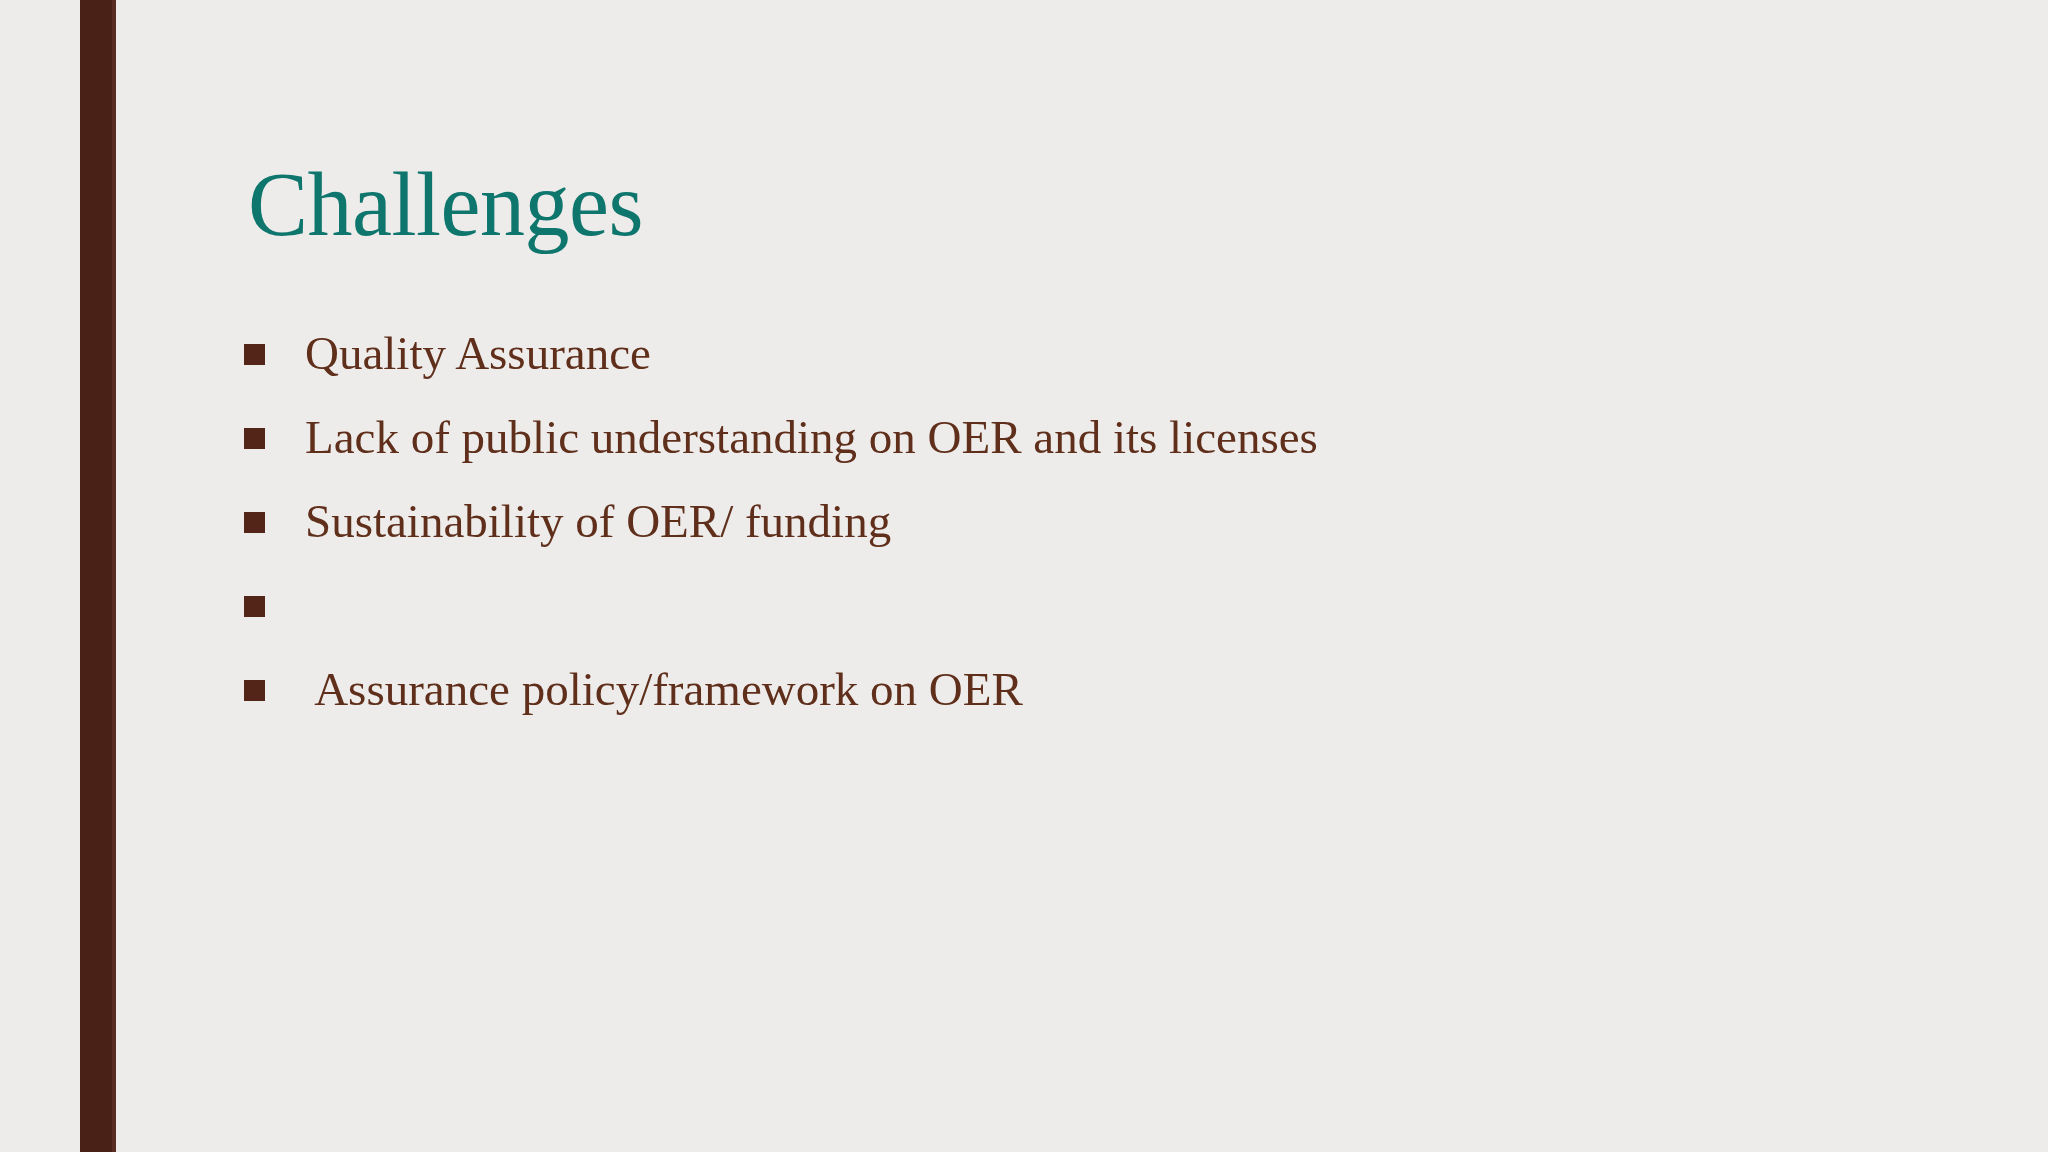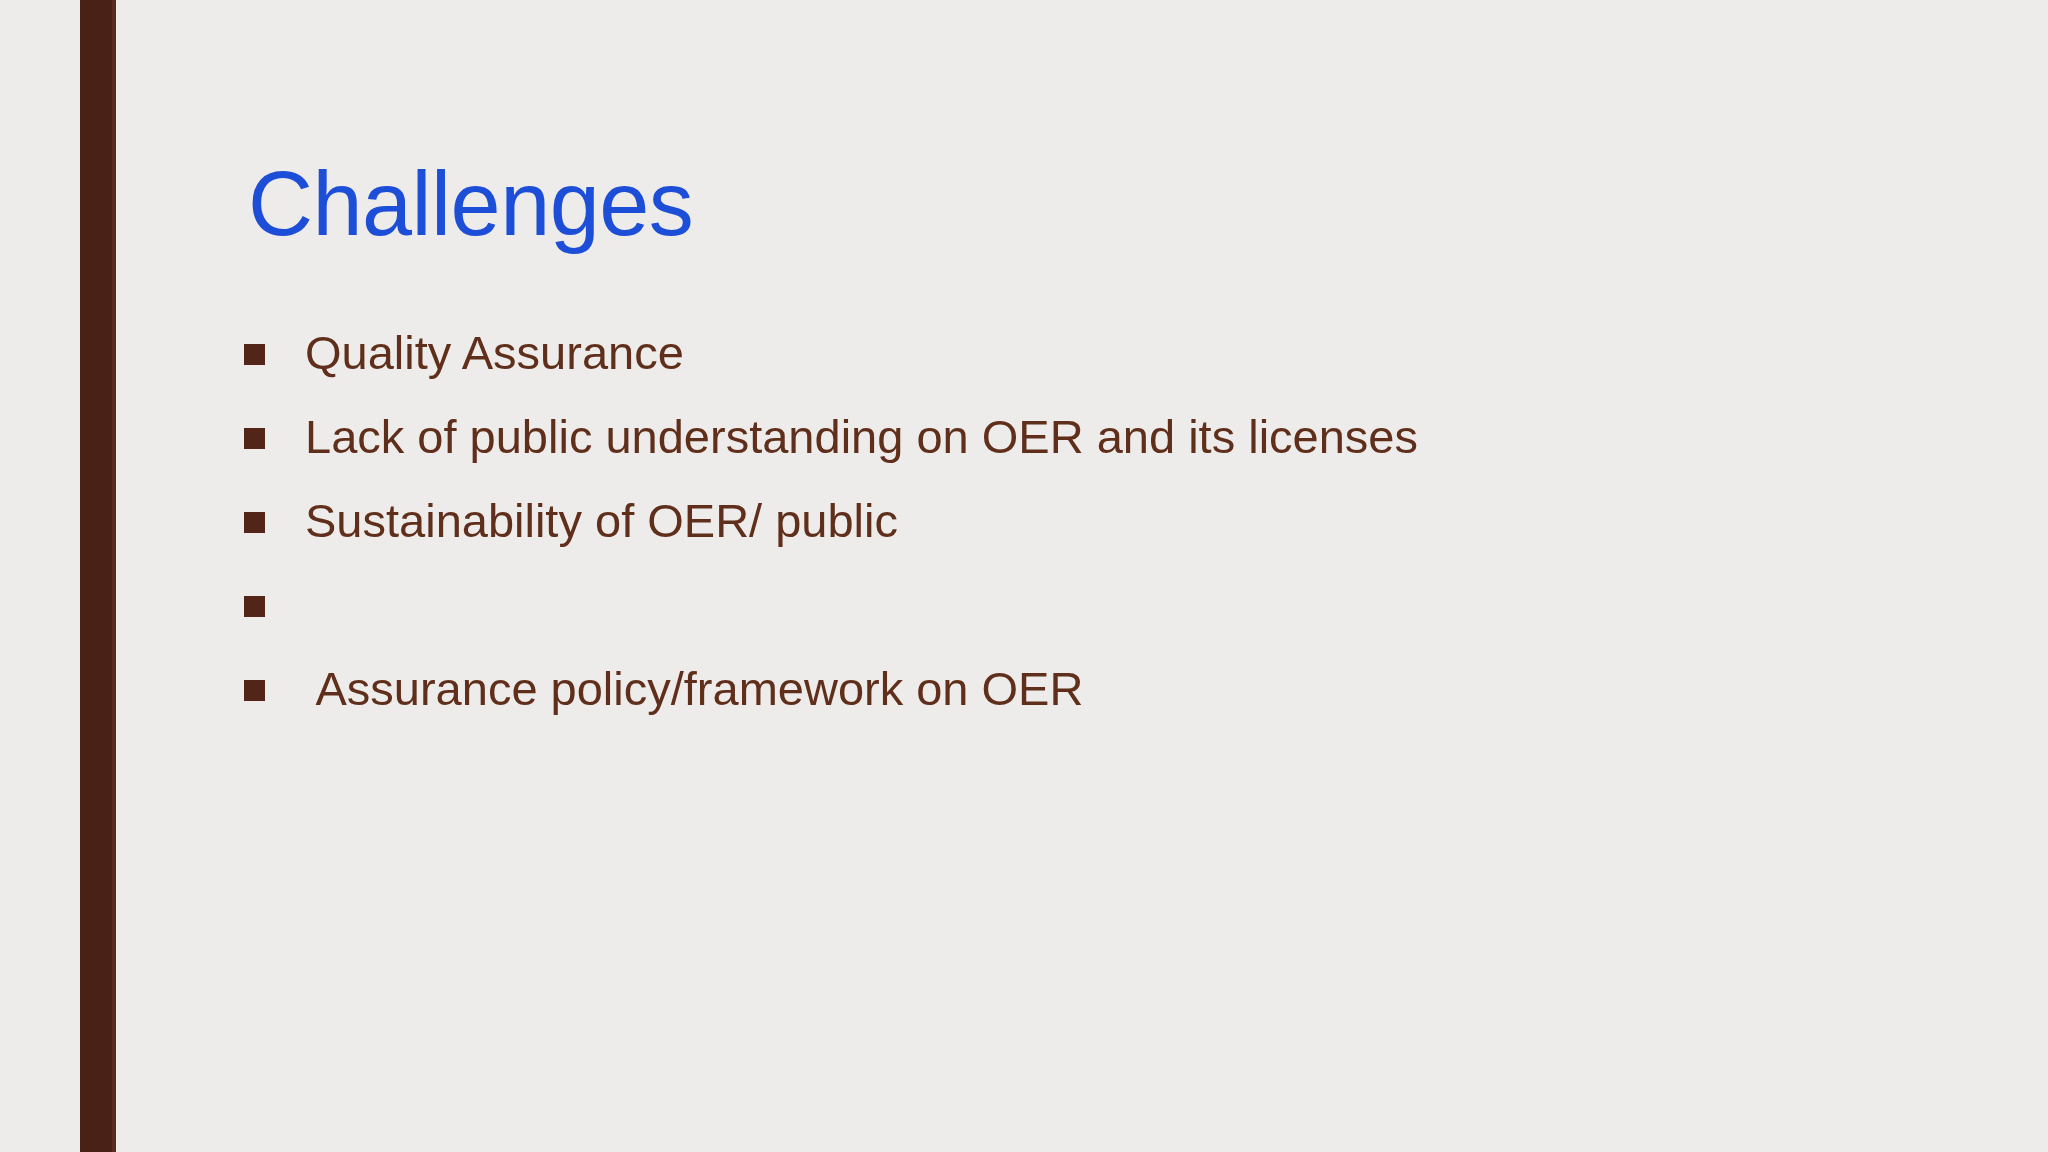--- a/index.html
+++ b/index.html
@@ -39,26 +39,26 @@
     width: 4px;
     height: 1152px;
     background: #5a2b20;
   }
 
   
   .slide-title {
     position: absolute;
     left: 248px;
     top: 96px;
-    font-family: Liberation Sans, sans-serif;
+    font-family: Liberation Serif, serif;
     font-size: 90px;
     font-weight: 400;
     line-height: 1.08;
     letter-spacing: -0.5px;
-    color: #1d4ed8;
+    color: #0f766e;
     white-space: nowrap;
   }
 
   
   .bullet-list {
     position: absolute;
     left: 244px;
     top: 322px;
     width: 1640px;
     list-style: none;
@@ -79,21 +79,21 @@
     width: 21px;
     height: 21px;
     background: #532518;
     margin-top: 22px;
     margin-right: 0;
   }
 
   .bullet-text {
     flex: 0 0 auto;
     margin-left: 40px;
-    font-family: Liberation Sans, sans-serif;
+    font-family: Liberation Serif, serif;
     font-size: 47px;
     font-weight: 400;
     line-height: 62px;
     color: #602f1b;
     white-space: pre;
   }
 </style>
 </head>
 <body>
 
@@ -111,21 +111,21 @@
       <span class="bullet-text">Quality Assurance</span>
     </li>
 
     <li class="bullet-item">
       <span class="bullet-marker"></span>
       <span class="bullet-text">Lack of public understanding on OER and its licenses</span>
     </li>
 
     <li class="bullet-item">
       <span class="bullet-marker"></span>
-      <span class="bullet-text">Sustainability of OER/ public</span>
+      <span class="bullet-text">Sustainability of OER/ funding</span>
     </li>
 
     <li class="bullet-item">
       <span class="bullet-marker"></span>
     </li>
 
     <li class="bullet-item">
       <span class="bullet-marker"></span>
       <span class="bullet-text"> Assurance policy/framework on OER</span>
     </li>

